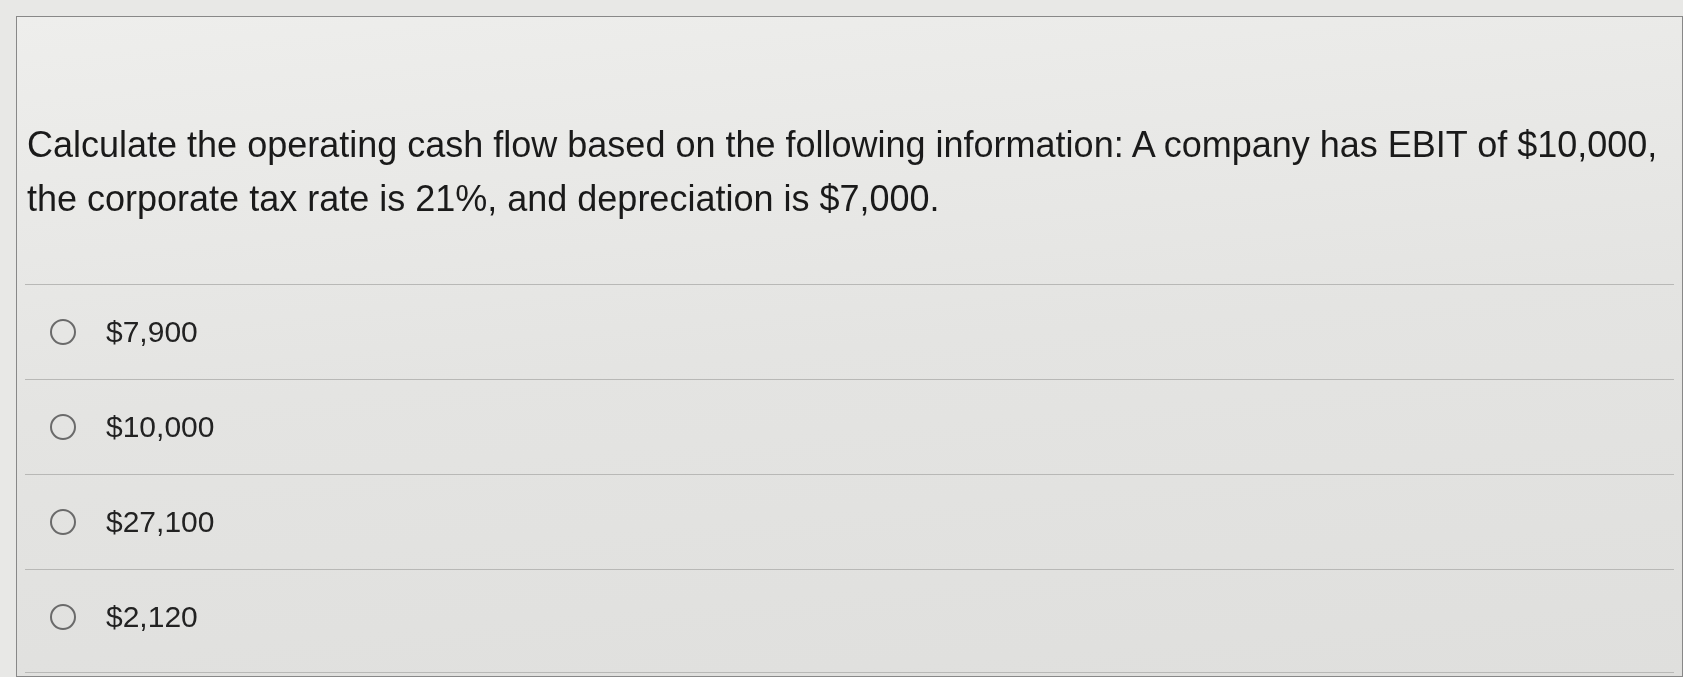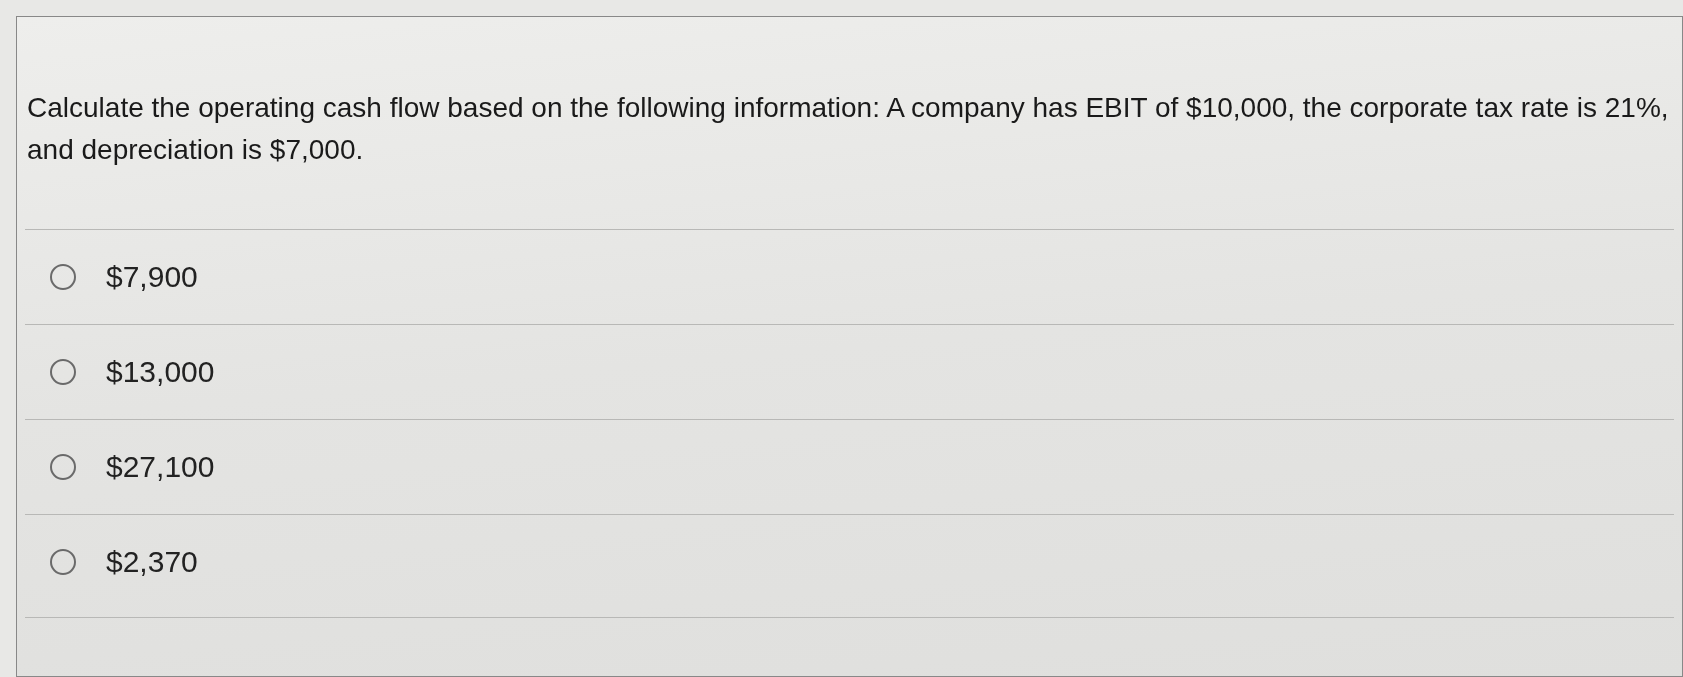--- a/index.html
+++ b/index.html
@@ -16,24 +16,25 @@
     }
     .container {
       width: 100%;
       height: 100%;
       background: linear-gradient(175deg, #eeeeec 0%, #e4e4e2 50%, #dfdfdd 100%);
       border: 1px solid #888;
       padding: 0;
     }
     .question {
       padding: 70px 10px 50px 10px;
-      font-size: 28px;
+      font-size: 36px;
       line-height: 1.5;
       color: #1a1a1a;
       font-weight: 400;
+      margin-top: 31px;
     }
     .options {
       width: 100%;
     }
     .option {
       display: flex;
       align-items: center;
       padding: 22px 25px;
       border-top: 1px solid #b8b8b6;
       font-size: 30px;
@@ -64,24 +65,24 @@
 
 <div class="container">
   <div class="question">Calculate the operating cash flow based on the following information: A company has EBIT of $10,000, the corporate tax rate is 21%, and depreciation is $7,000.</div>
   <div class="options">
     <label class="option">
       <span class="radio"></span>
       <span class="option-label">$7,900</span>
     </label>
     <label class="option">
       <span class="radio"></span>
-      <span class="option-label">$13,000</span>
+      <span class="option-label">$10,000</span>
     </label>
     <label class="option">
       <span class="radio"></span>
       <span class="option-label">$27,100</span>
     </label>
     <label class="option">
       <span class="radio"></span>
-      <span class="option-label">$2,370</span>
+      <span class="option-label">$2,120</span>
     </label>
   </div>
 </div>
 
 </body></html>

